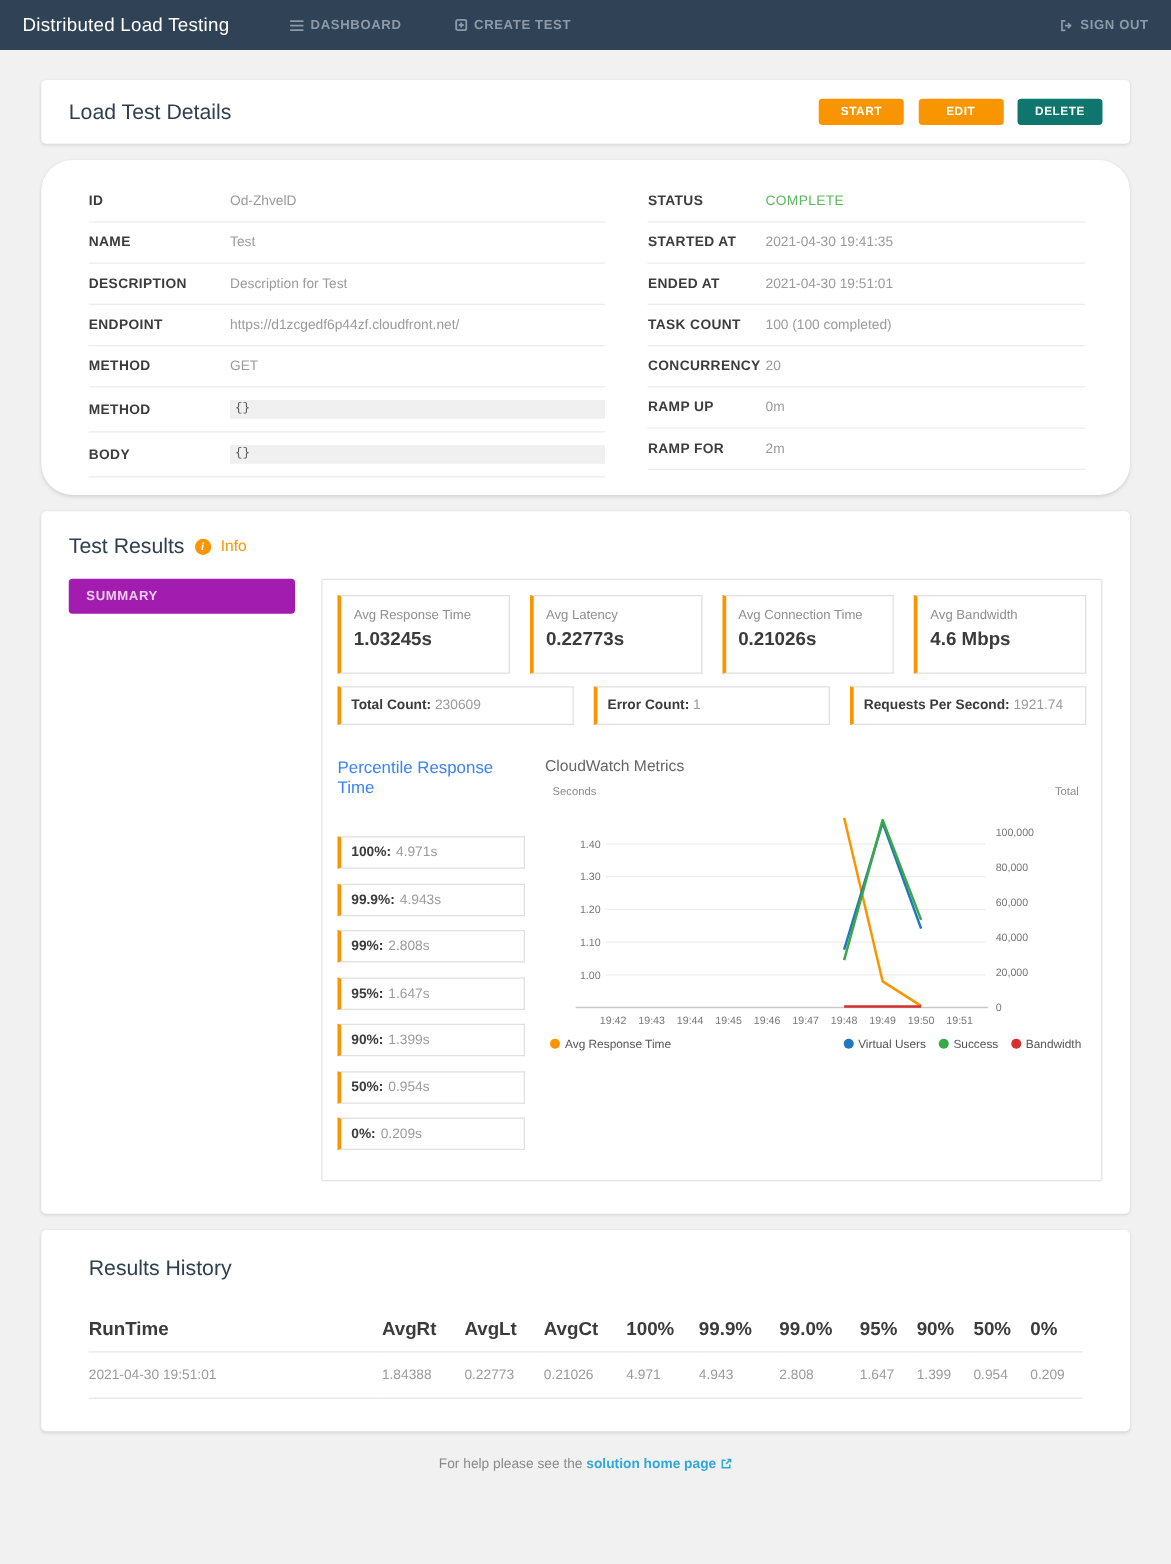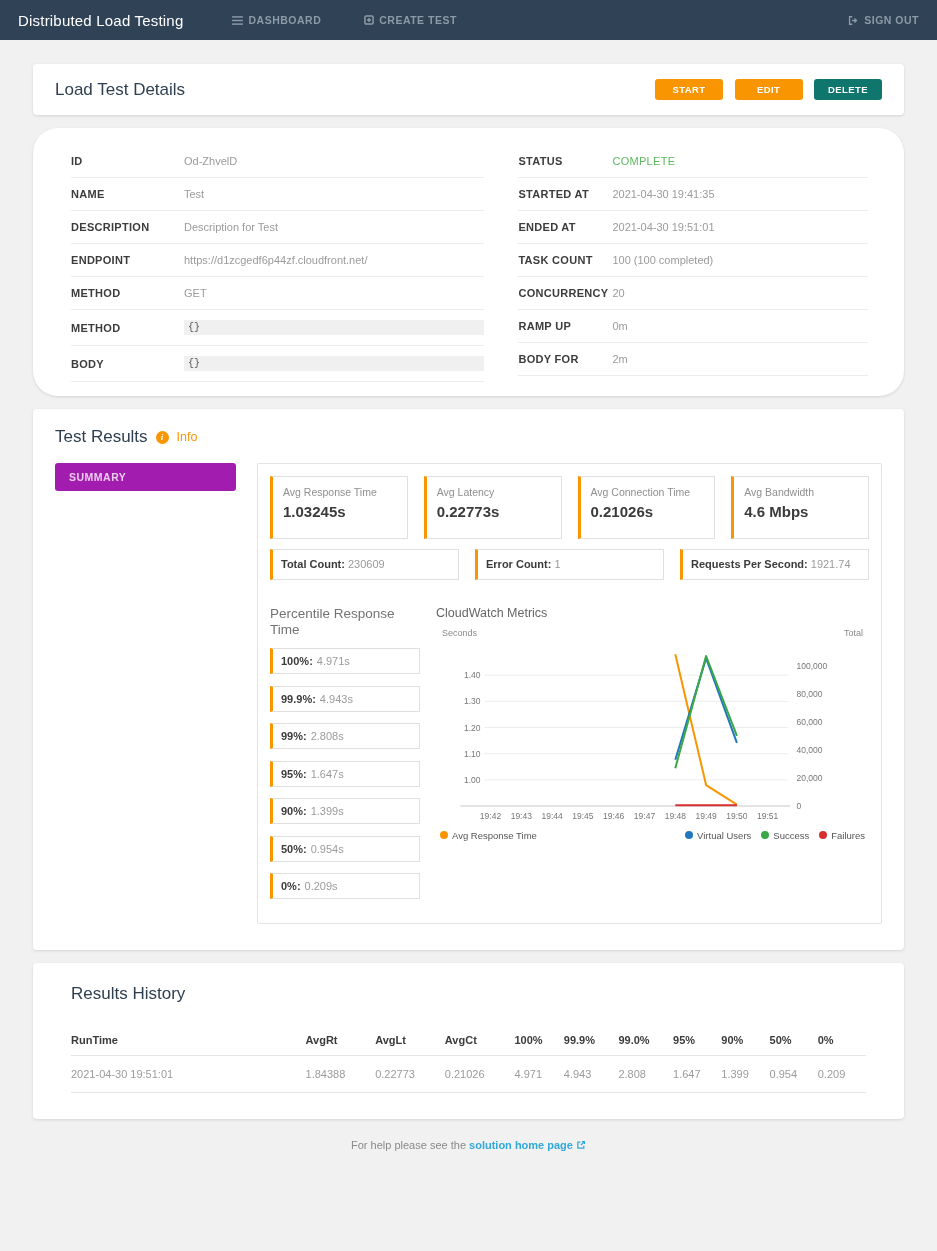--- a/index.html
+++ b/index.html
@@ -78,21 +78,21 @@
   .metric-value { font-size: 15px; font-weight: 700; color: #3b3b3b; }
   .count-row { display: flex; gap: 16px; margin-top: 10px; align-items: flex-start; }
   .count-card {
     flex: 1; border: 1px solid #e0e0e0; border-left: 3px solid #f99500;
     padding: 6px 8px; font-size: 11px; line-height: 1.5;
   }
   .count-label { font-weight: 700; color: #3b3b3b; }
   .count-value { color: #9b9b9b; margin-left: 3px; }
   .bottom-row { display: flex; margin-top: 26px; }
   .percentile-col { width: 150px; flex: none; margin-right: 16px; }
-  .percentile-title { font-size: 13.5px; color: #737373; line-height: 1.25; margin-bottom: 9px; }
+  .percentile-title { font-size: 13.5px; color: #3b82f6; line-height: 1.25; margin-bottom: 30px; }
   .pct-box {
     border: 1px solid #e0e0e0; border-left: 3px solid #f99500;
     padding: 6px 8px; font-size: 11px; margin-bottom: 11.5px;
   }
   .pct-label { font-weight: 700; color: #3b3b3b; }
   .pct-value { color: #9b9b9b; margin-left: 4px; }
   .chart-col { flex: 1; }
   .chart-title { font-size: 12.5px; color: #666; margin-bottom: 8px; }
   .axis-label-row { display: flex; justify-content: space-between; font-size: 9px; color: #8a8a8a; padding: 0 6px 0 6px; }
   #metrics-chart { width: 100%; height: 192px; display: block; }
@@ -100,21 +100,21 @@
   .legend-row { display: flex; font-size: 9.5px; color: #555; padding: 0 4px; align-items: center; }
   .legend-left { display: flex; }
   .legend-right { display: flex; margin-left: auto; }
   .legend-item { display: flex; align-items: center; margin-left: 10px; }
   .legend-left .legend-item { margin-left: 0; }
   .legend-dot { width: 8px; height: 8px; border-radius: 50%; margin-right: 4px; flex: none; }
   
   .rh-card { padding: 21px 38px 26px; }
   .rh-table { width: 100%; border-collapse: collapse; margin-top: 22px; }
   .rh-table th {
-    text-align: left; font-size: 11px; color: #3b3b3b; font-weight: 700;
+    text-align: left; font-size: 15px; color: #3b3b3b; font-weight: 700;
     padding: 8px 0 9px; border-bottom: 1px solid #e5e5e5;
   }
   .rh-table td {
     font-size: 11px; color: #9b9b9b; padding: 12px 0; border-bottom: 1px solid #e5e5e5;
   }
   .rh-table th:first-child, .rh-table td:first-child { width: 29.5%; }
   
   .footer { text-align: center; margin: 20px 0 90px; font-size: 11px; color: #8a8a8a; }
   .footer a { color: #31a8d8; font-weight: 700; text-decoration: none; display: inline-flex; align-items: center; gap: 3px; }
 </style>
@@ -218,21 +218,21 @@
       </div>
       <div class="detail-row">
         <span class="detail-label narrow">CONCURRENCY</span>
         <span class="detail-value">20</span>
       </div>
       <div class="detail-row">
         <span class="detail-label narrow">RAMP UP</span>
         <span class="detail-value">0m</span>
       </div>
       <div class="detail-row">
-        <span class="detail-label narrow">BODY FOR</span>
+        <span class="detail-label narrow">RAMP FOR</span>
         <span class="detail-value">2m</span>
       </div>
     </div>
   </div>
 
   <div class="card tr-card">
     <div class="tr-header">
       <span class="page-heading">Test Results</span>
       <span class="info-circle">i</span>
       <span class="info-label">Info</span>
@@ -346,21 +346,21 @@
                   <span class="legend-item">
                     <span class="legend-dot" style="background: rgb(33, 120, 190);"></span>
                     <span>Virtual Users</span>
                   </span>
                   <span class="legend-item">
                     <span class="legend-dot" style="background: rgb(57, 168, 69);"></span>
                     <span>Success</span>
                   </span>
                   <span class="legend-item">
                     <span class="legend-dot" style="background: rgb(214, 47, 47);"></span>
-                    <span>Failures</span>
+                    <span>Bandwidth</span>
                   </span>
                 </div>
             </div>
           </div>
         </div>
       </div>
     </div>
   </div>
 
   <div class="card rh-card">

